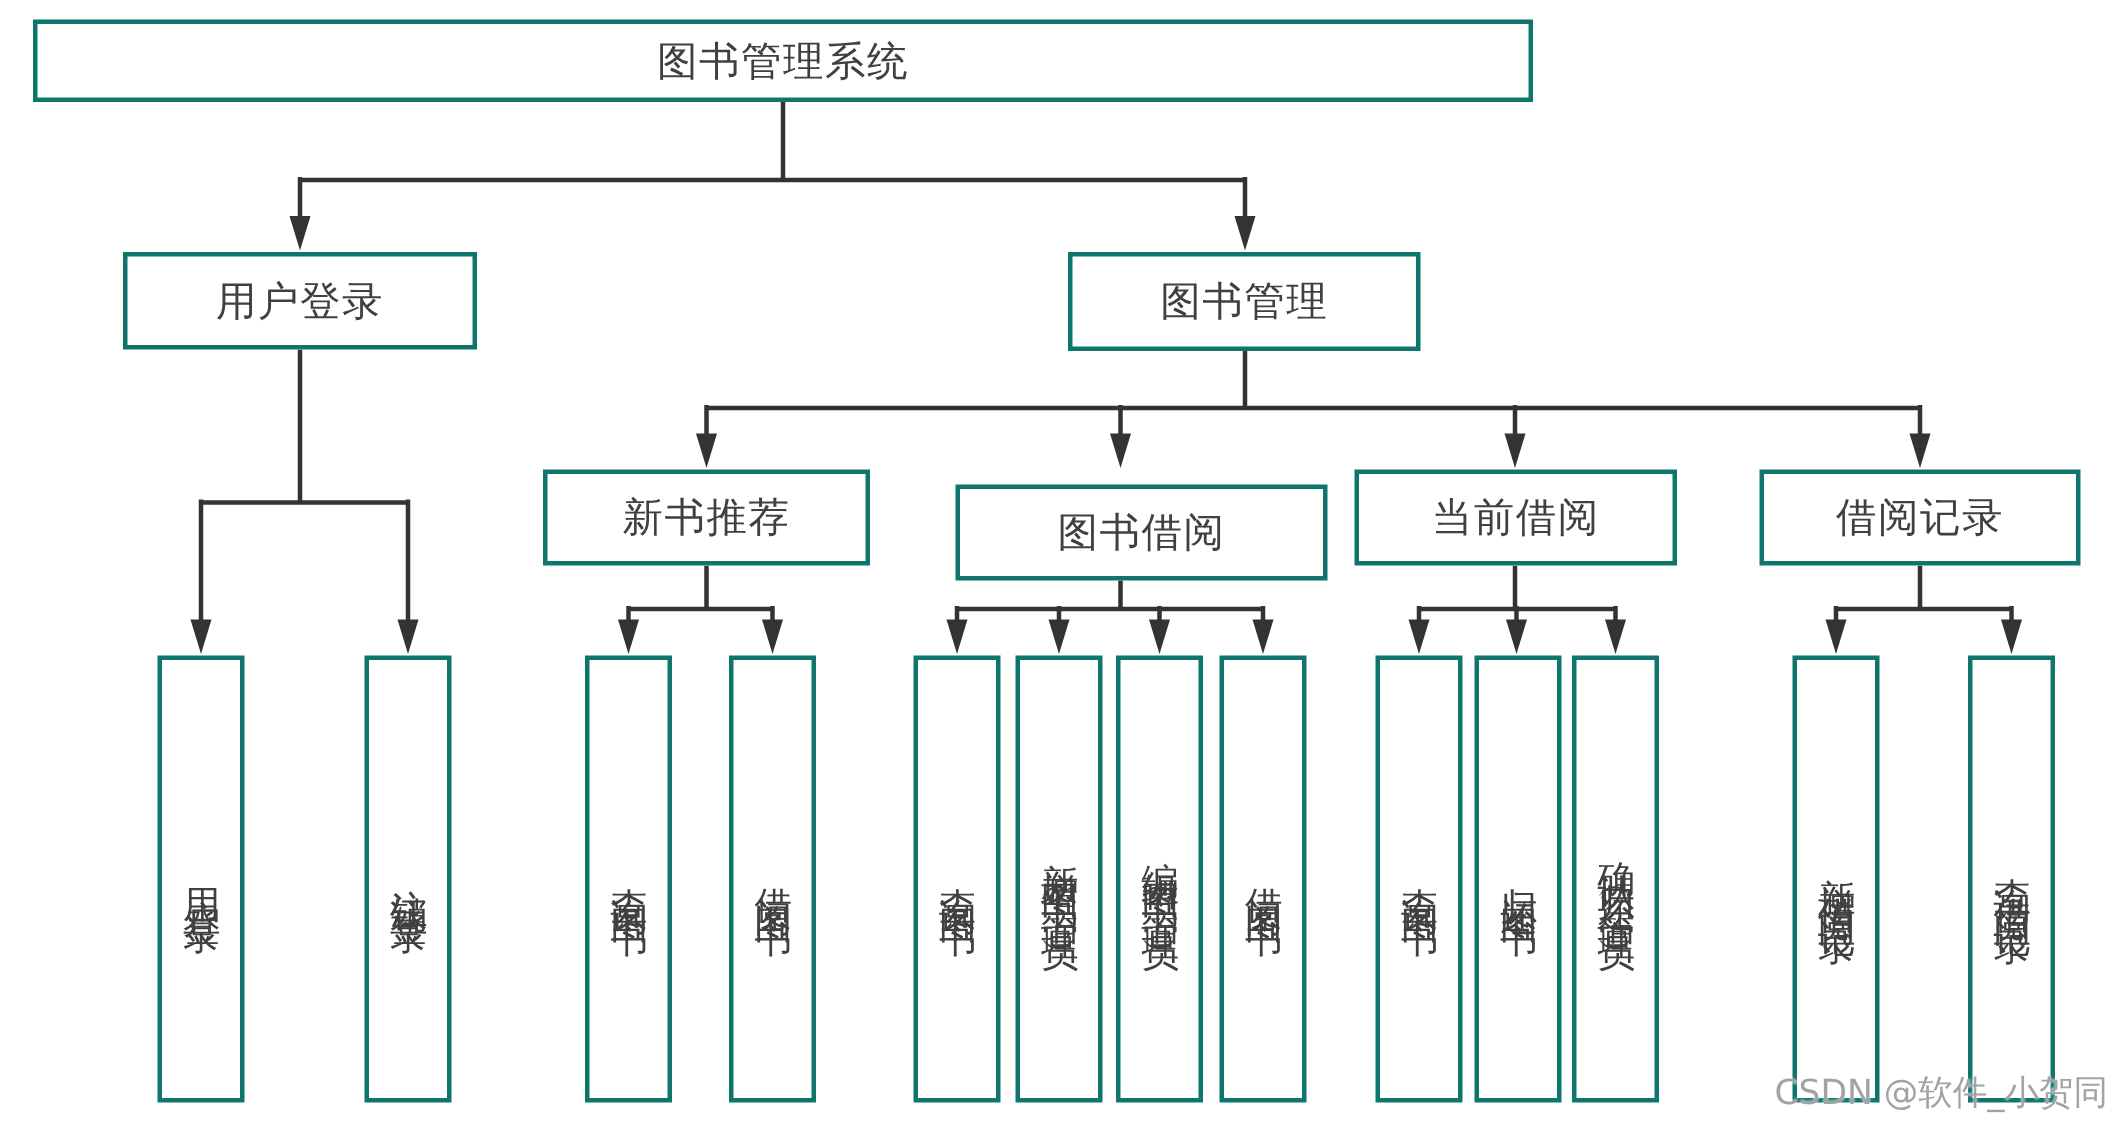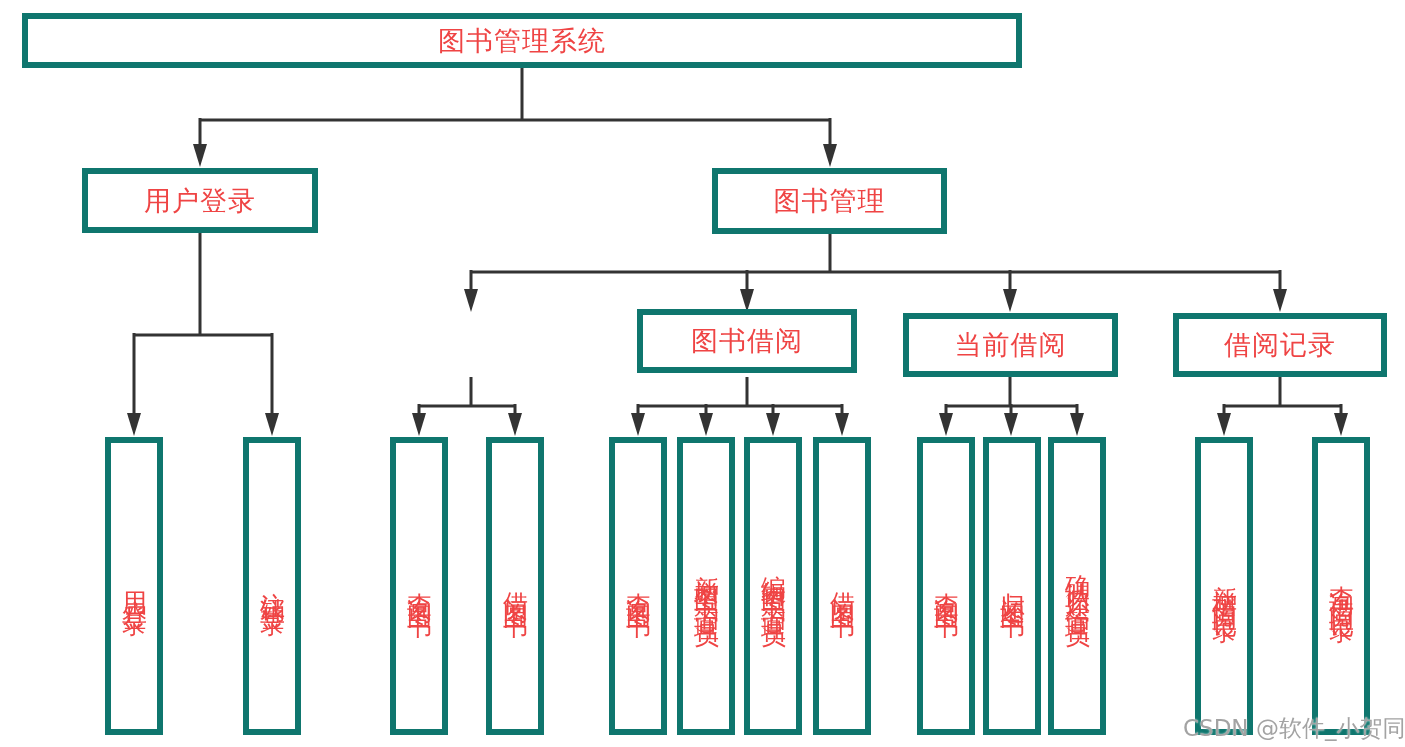--- a/index.html
+++ b/index.html
@@ -6,24 +6,24 @@
   body{
     width:1405px;height:747px;position:relative;overflow:hidden;
     background:#ffffff;
     font-family:"DejaVu Sans",sans-serif;
   }
   #canvas{position:absolute;left:0;top:0;width:1405px;height:747px;}
   svg.connectors{position:absolute;left:0;top:0;width:1405px;height:747px;}
   .box{
     position:absolute;
     background:#ffffff;
-    border:6px solid #0f766e;
+    border:3px solid #0f766e;
     box-sizing:border-box;
     display:flex;align-items:center;justify-content:center;
-    color:#ef4444;
+    color:#404040;
   }
   .box.h{
     font-size:27px;
     letter-spacing:1px;
     white-space:nowrap;
   }
   .box.v{
     font-size:25px;
     writing-mode:vertical-rl;
     text-orientation:mixed;
@@ -83,21 +83,22 @@
       <polygon points="1224,436 1217,413 1231,413"></polygon>
       <polygon points="1341,436 1334,413 1348,413"></polygon>
     </g>
   </svg>
 
   <div class="box h" style="left:22px;top:13px;width:1000px;height:55px">图书管理系统</div>
 
   <div class="box h" style="left:82px;top:168px;width:236px;height:65px">用户登录</div>
   <div class="box h" style="left:712px;top:168px;width:235px;height:66px">图书管理</div>
 
-  <div class="box h" style="left:637px;top:309px;width:220px;height:64px">图书借阅</div>
+  <div class="box h" style="left:362px;top:313px;width:218px;height:64px">新书推荐</div>
+  <div class="box h" style="left:637px;top:323px;width:248px;height:64px">图书借阅</div>
   <div class="box h" style="left:1173px;top:313px;width:214px;height:64px">借阅记录</div>
   <div class="box h" style="left:903px;top:313px;width:215px;height:64px">当前借阅</div>
 
   <div class="box v" style="left:105px;top:437px;width:58px;height:298px">用户登录</div>
   <div class="box v" style="left:243px;top:437px;width:58px;height:298px">注销登录</div>
 
   <div class="box v" style="left:390px;top:437px;width:58px;height:298px">查询图书</div>
   <div class="box v" style="left:486px;top:437px;width:58px;height:298px">借阅图书</div>
 
   <div class="box v" style="left:609px;top:437px;width:58px;height:298px">查询图书</div>

